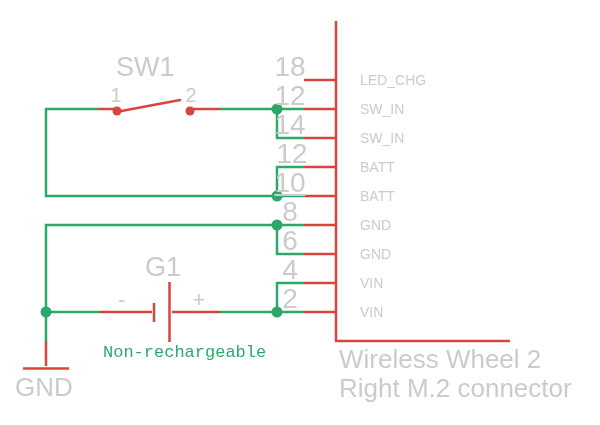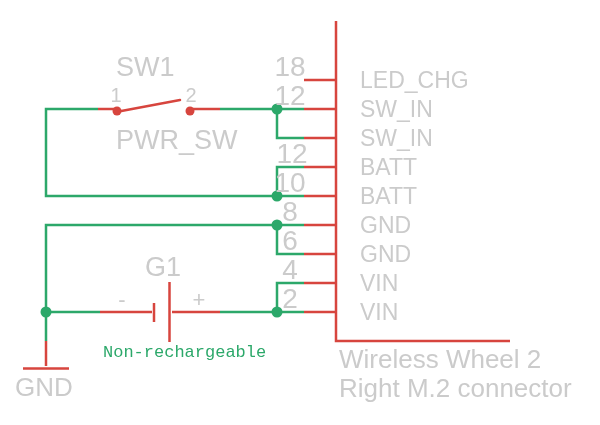--- a/index.html
+++ b/index.html
@@ -15,21 +15,21 @@
   .junction{fill:var(--wire-green,#2ca86a);stroke:none;}
   .sym{stroke:var(--symbol-red,#d7453e);fill:none;stroke-width:2.5;}
   .sym-dot{fill:var(--symbol-red,#d7453e);stroke:none;}
   .lbl{
     position:absolute;color:var(--label-gray,#cbcbcb);
     white-space:nowrap;line-height:1.1;
   }
   .lbl.green{color:var(--wire-green,#2ca86a);}
   .designator{font-size:27px;}
   .pin-num{font-size:28px;line-height:24px;text-align:center;width:80px;}
-  .pin-net{font-size:23px;line-height:24px;}
+  .pin-net{font-size:14px;line-height:24px;}
   .small-num{font-size:20px;text-align:center;width:20px;}
   .polarity{font-size:22px;text-align:center;width:20px;}
   .title-text{font-size:26px;line-height:29px;}
   .note{font-size:17px;font-family:Liberation Mono, monospace;}
 </style>
 </head>
 <body>
 
 <div id="schematic">
 
@@ -87,33 +87,33 @@
 
     <g>
       <line class="sym" x1="46" y1="341" x2="46" y2="366"></line>
       <line class="sym" x1="23" y1="368.5" x2="69" y2="368.5" stroke-width="5"></line>
     </g>
   </svg>
 
   <div class="lbl designator" style="left:116px;top:53px;">SW1</div>
   <div class="lbl small-num" style="left:106px;top:84px;">1</div>
   <div class="lbl small-num" style="left:181px;top:84px;">2</div>
-  <div class="lbl designator" style="left:116px;top:126px;">PWR_SW</div>
 
   <div class="lbl designator" style="left:145px;top:253px;text-align:center;">G1</div>
   <div class="lbl polarity" style="left:112px;top:288px;">-</div>
   <div class="lbl polarity" style="left:189px;top:288px;">+</div>
   <div class="lbl green note" style="left:103px;top:344px;">Non-rechargeable</div>
 
   <div class="lbl title-text" style="left:15px;top:373px;">GND</div>
 
   <div class="lbl pin-num" style="left:250px;top:55px;">18</div>
   <div class="lbl pin-num" style="left:250px;top:84px;">12</div>
+  <div class="lbl pin-num" style="left:250px;top:113px;">14</div>
   <div class="lbl pin-num" style="left:252px;top:142px;">12</div>
-  <div class="lbl pin-num" style="left:250px;top:171px;">10</div>
+  <div class="lbl pin-num" style="left:250px;top:171px;text-decoration:underline;">10</div>
   <div class="lbl pin-num" style="left:250px;top:200px;">8</div>
   <div class="lbl pin-num" style="left:250px;top:229px;">6</div>
   <div class="lbl pin-num" style="left:250px;top:258px;">4</div>
   <div class="lbl pin-num" style="left:250px;top:287px;">2</div>
 
   <div class="lbl pin-net" style="left:360px;top:68px;">LED_CHG</div>
   <div class="lbl pin-net" style="left:360px;top:97px;">SW_IN</div>
   <div class="lbl pin-net" style="left:360px;top:126px;">SW_IN</div>
   <div class="lbl pin-net" style="left:360px;top:155px;">BATT</div>
   <div class="lbl pin-net" style="left:360px;top:184px;">BATT</div>

